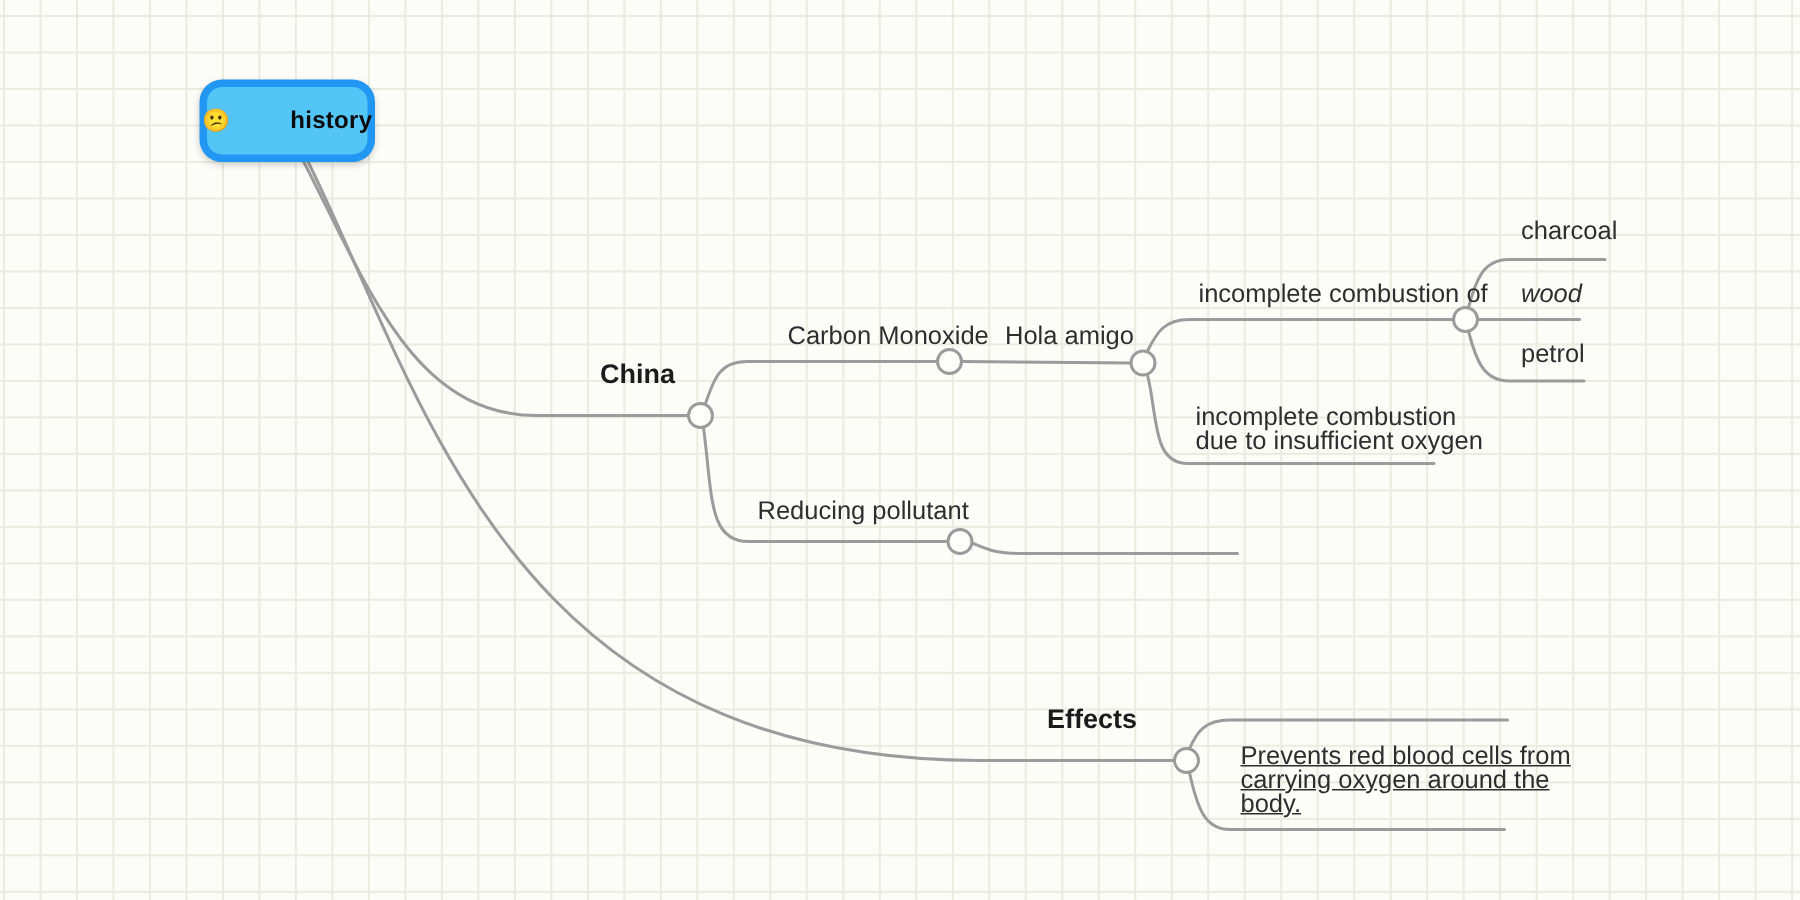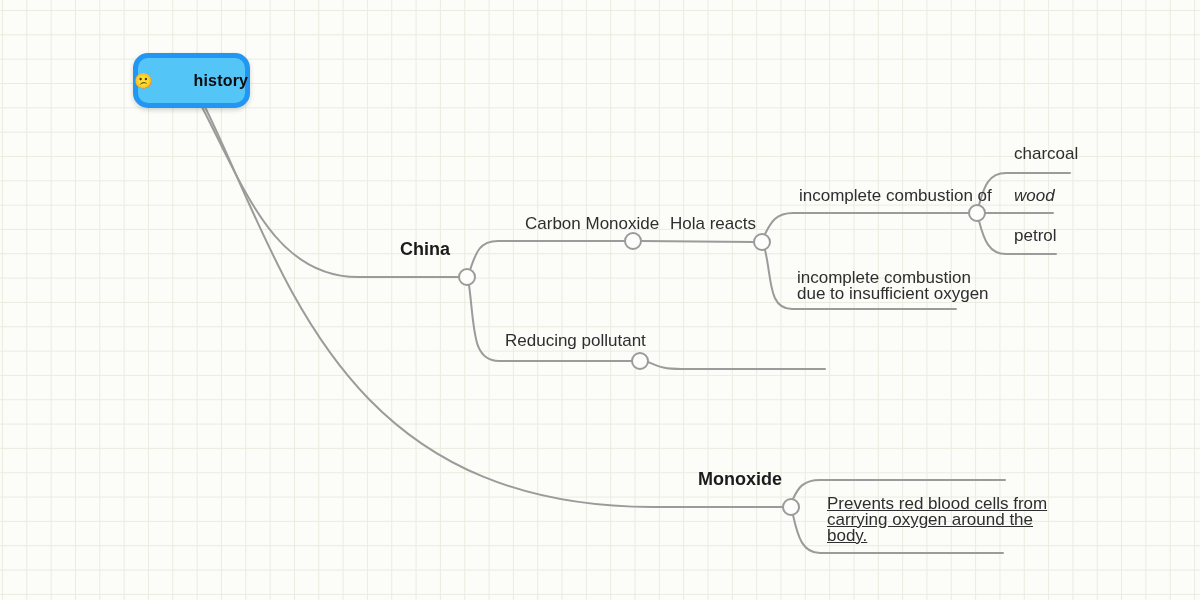--- a/index.html
+++ b/index.html
@@ -101,26 +101,26 @@
     <circle cx="791" cy="507" r="8"></circle>
   </svg>
 
   <div class="node-root">
     <span class="emoji">😕</span>
     <span class="root-label">history</span>
   </div>
 
   <div class="label branch" style="left:400px; top:239px;">China</div>
   <div class="label" style="left:505px; top:216px;margin-left:20px;">Carbon Monoxide</div>
-  <div class="label" style="left:670px; top:216px;">Hola reacts</div>
+  <div class="label" style="left:670px; top:216px;">Hola amigo</div>
   <div class="label" style="left:799px; top:188px;">incomplete combustion of</div>
   <div class="label" style="left:1014px; top:146px;">charcoal</div>
   <div class="label" style="left:1014px; top:188px;font-style:italic;">wood</div>
   <div class="label" style="left:1014px; top:228px;">petrol</div>
   <div class="label" style="left:797px; top:270px;">incomplete combustion
 due to insufficient oxygen</div>
   <div class="label" style="left:505px; top:333px;">Reducing pollutant</div>
-  <div class="label branch" style="left:698px; top:469px;">Monoxide</div>
+  <div class="label branch" style="left:698px; top:469px;">Effects</div>
   <div class="label" style="left:827px; top:496px;text-decoration:underline;">Prevents red blood cells from
 carrying oxygen around the
 body.</div>
 
 </div>
 
 </body></html>

